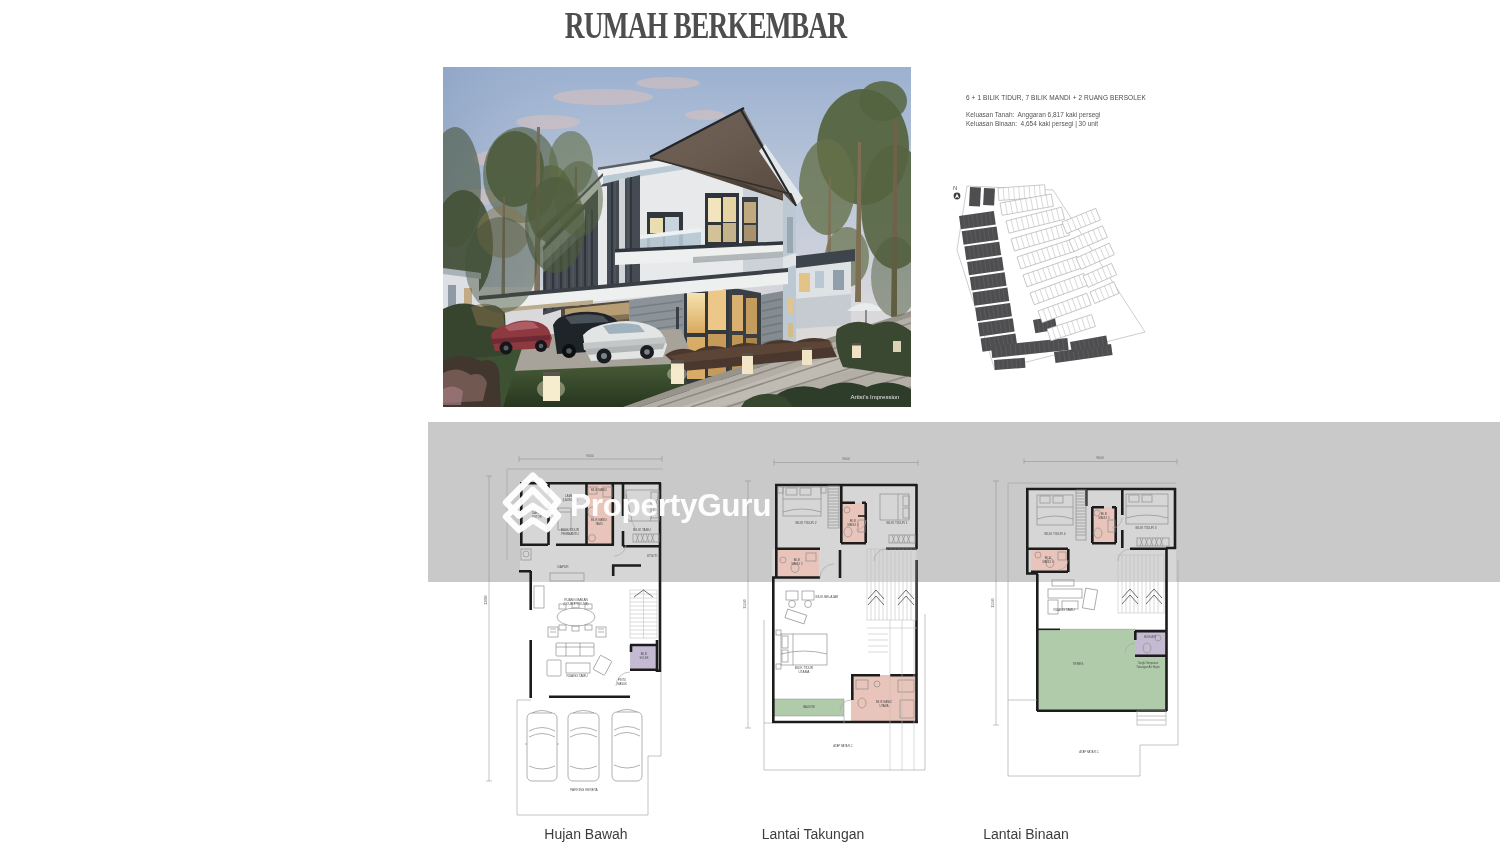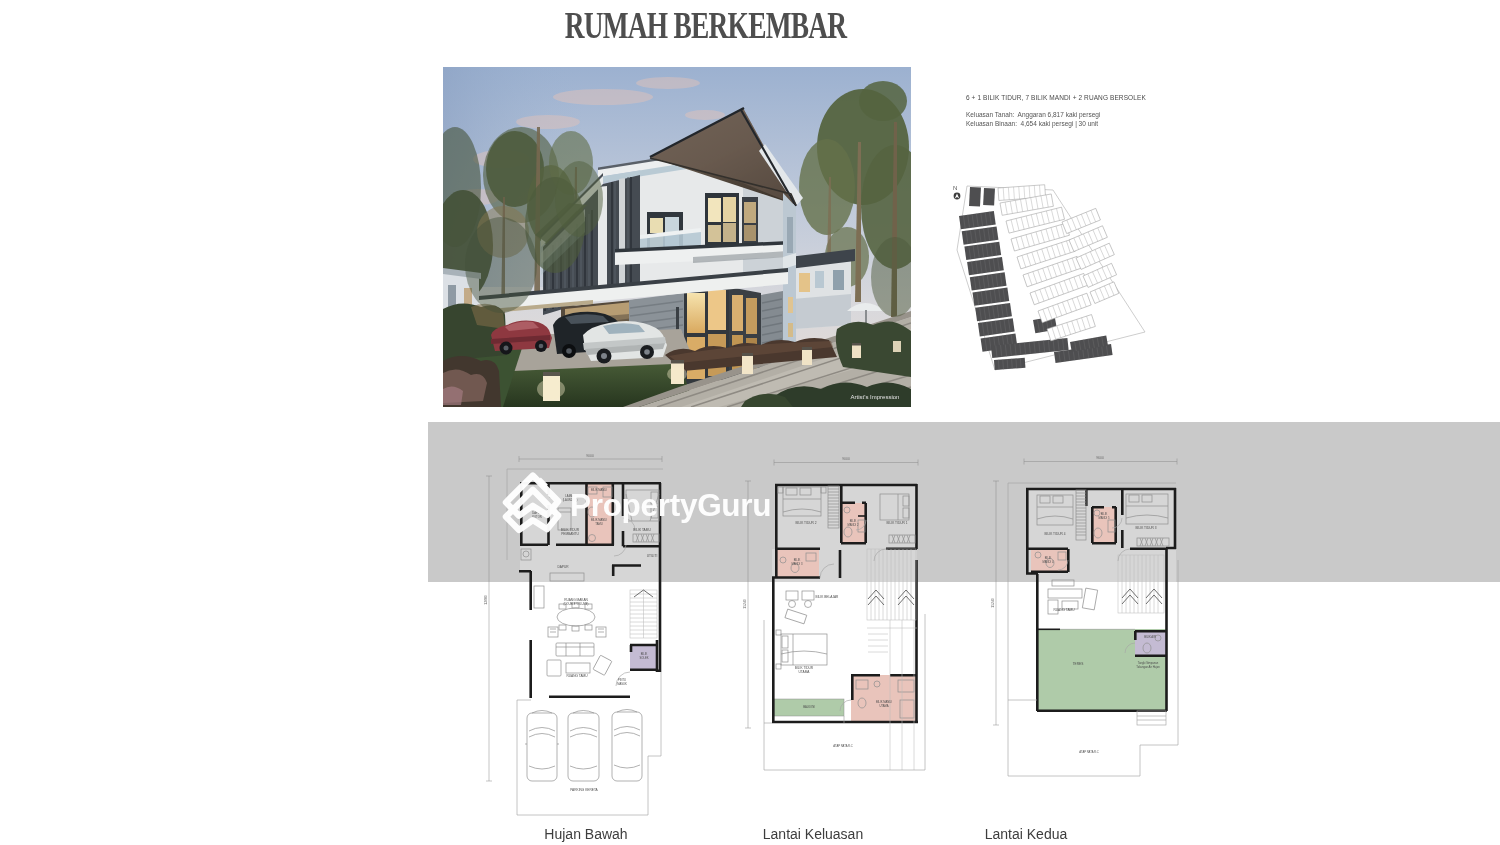--- a/index.html
+++ b/index.html
@@ -1057,15 +1057,15 @@
 <path transform="translate(532.8,489.8)" d="M0,0 L25.4,25.7 L14.2,39.4 L0,30.3 L-13.8,40.2 L-26.9,26.9 Z"></path>
 </g>
 
 <path transform="translate(532.8,475.5)" d="M8,2 L15,9 L11,13 L4,6 Z" fill="#ffffff" opacity="0.97"></path>
 
 <text x="570" y="515.5" font-family="Liberation Sans,sans-serif" font-weight="bold" font-size="31.5" fill="#ffffff" opacity="0.97" letter-spacing="-0.3">PropertyGuru</text>
 </svg>
 
 <div class="abs" style="left:506px;top:826px;width:160px;text-align:center;font-size:14px;color:#3d3d3d;">Hujan Bawah</div>
 
-<div class="abs" style="left:733px;top:826px;width:160px;text-align:center;font-size:14px;color:#3d3d3d;">Lantai Keluasan</div>
-
-<div class="abs" style="left:946px;top:826px;width:160px;text-align:center;font-size:14px;color:#3d3d3d;">Lantai Kedua</div>
+<div class="abs" style="left:733px;top:826px;width:160px;text-align:center;font-size:14px;color:#3d3d3d;">Lantai Takungan</div>
+
+<div class="abs" style="left:946px;top:826px;width:160px;text-align:center;font-size:14px;color:#3d3d3d;">Lantai Binaan</div>
 
 </body></html>

